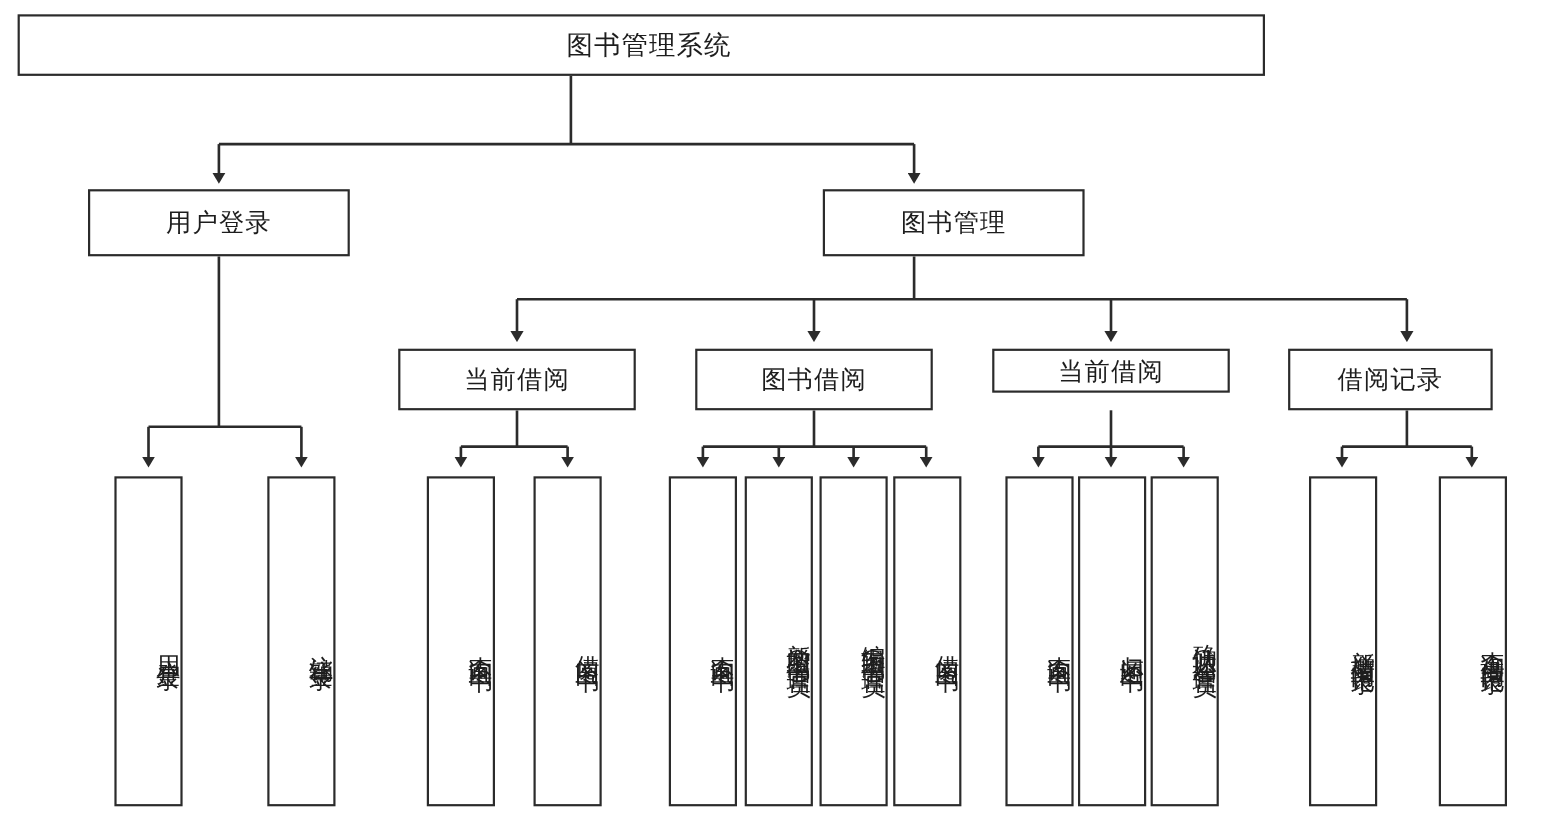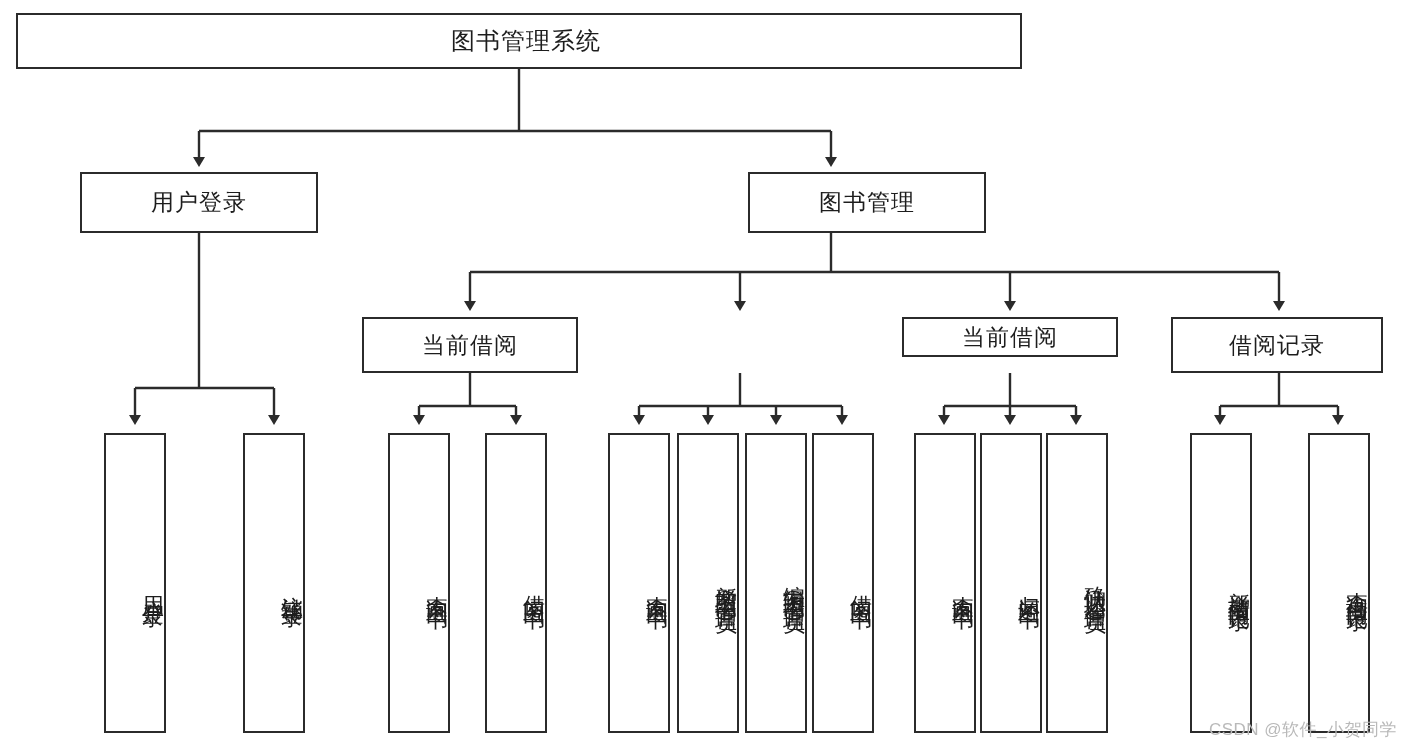--- a/index.html
+++ b/index.html
@@ -99,38 +99,41 @@
       <path d="M1010,406 L1010,416" marker-end="url(#arrow)"></path>
       <path d="M1076,406 L1076,416" marker-end="url(#arrow)"></path>
 
       <path d="M1279,373 L1279,406"></path>
       <path d="M1220,406 L1338,406"></path>
       <path d="M1220,406 L1220,416" marker-end="url(#arrow)"></path>
       <path d="M1338,406 L1338,416" marker-end="url(#arrow)"></path>
     </g>
   </svg>
 
-  <div class="node h title" style="left:16px;top:13px;width:1006px;height:56px;padding-left:14px;">
+  <div class="node h title" style="left:16px;top:13px;width:1134px;height:56px;padding-left:14px;">
     <span>图书管理系统</span>
   </div>
 
   <div class="node h" style="left:80px;top:172px;width:238px;height:61px;">
     <span>用户登录</span>
   </div>
   <div class="node h" style="left:712px;top:172px;width:238px;height:61px;margin-left:36px;">
     <span>图书管理</span>
   </div>
 
   <div class="node h" style="left:362px;top:317px;width:216px;height:56px;">
     <span>当前借阅</span>
   </div>
+  <div class="node h" style="left:632px;top:317px;width:216px;height:56px;">
+    <span>图书借阅</span>
+  </div>
   <div class="node h" style="left:902px;top:317px;width:216px;height:40px;">
     <span>当前借阅</span>
   </div>
-  <div class="node h" style="left:1171px;top:317px;width:212px;height:56px;">
+  <div class="node h" style="left:1171px;top:317px;width:186px;height:56px;">
     <span>借阅记录</span>
   </div>
 
   <div class="node v" style="left:104px;top:433px;width:62px;height:300px;">
     <span>用户登录</span>
   </div>
   <div class="node v" style="left:243px;top:433px;width:62px;height:300px;">
     <span>注销登录</span>
   </div>
 
@@ -164,15 +167,14 @@
     <span>确认归还（管理员）</span>
   </div>
 
   <div class="node v" style="left:1190px;top:433px;width:62px;height:300px;">
     <span>新增借阅记录</span>
   </div>
   <div class="node v" style="left:1308px;top:433px;width:62px;height:300px;">
     <span>查询借阅记录</span>
   </div>
 
-  <div class="watermark">CSDN @软件_小贺同学</div>
 
 </div>
 
 </body></html>

